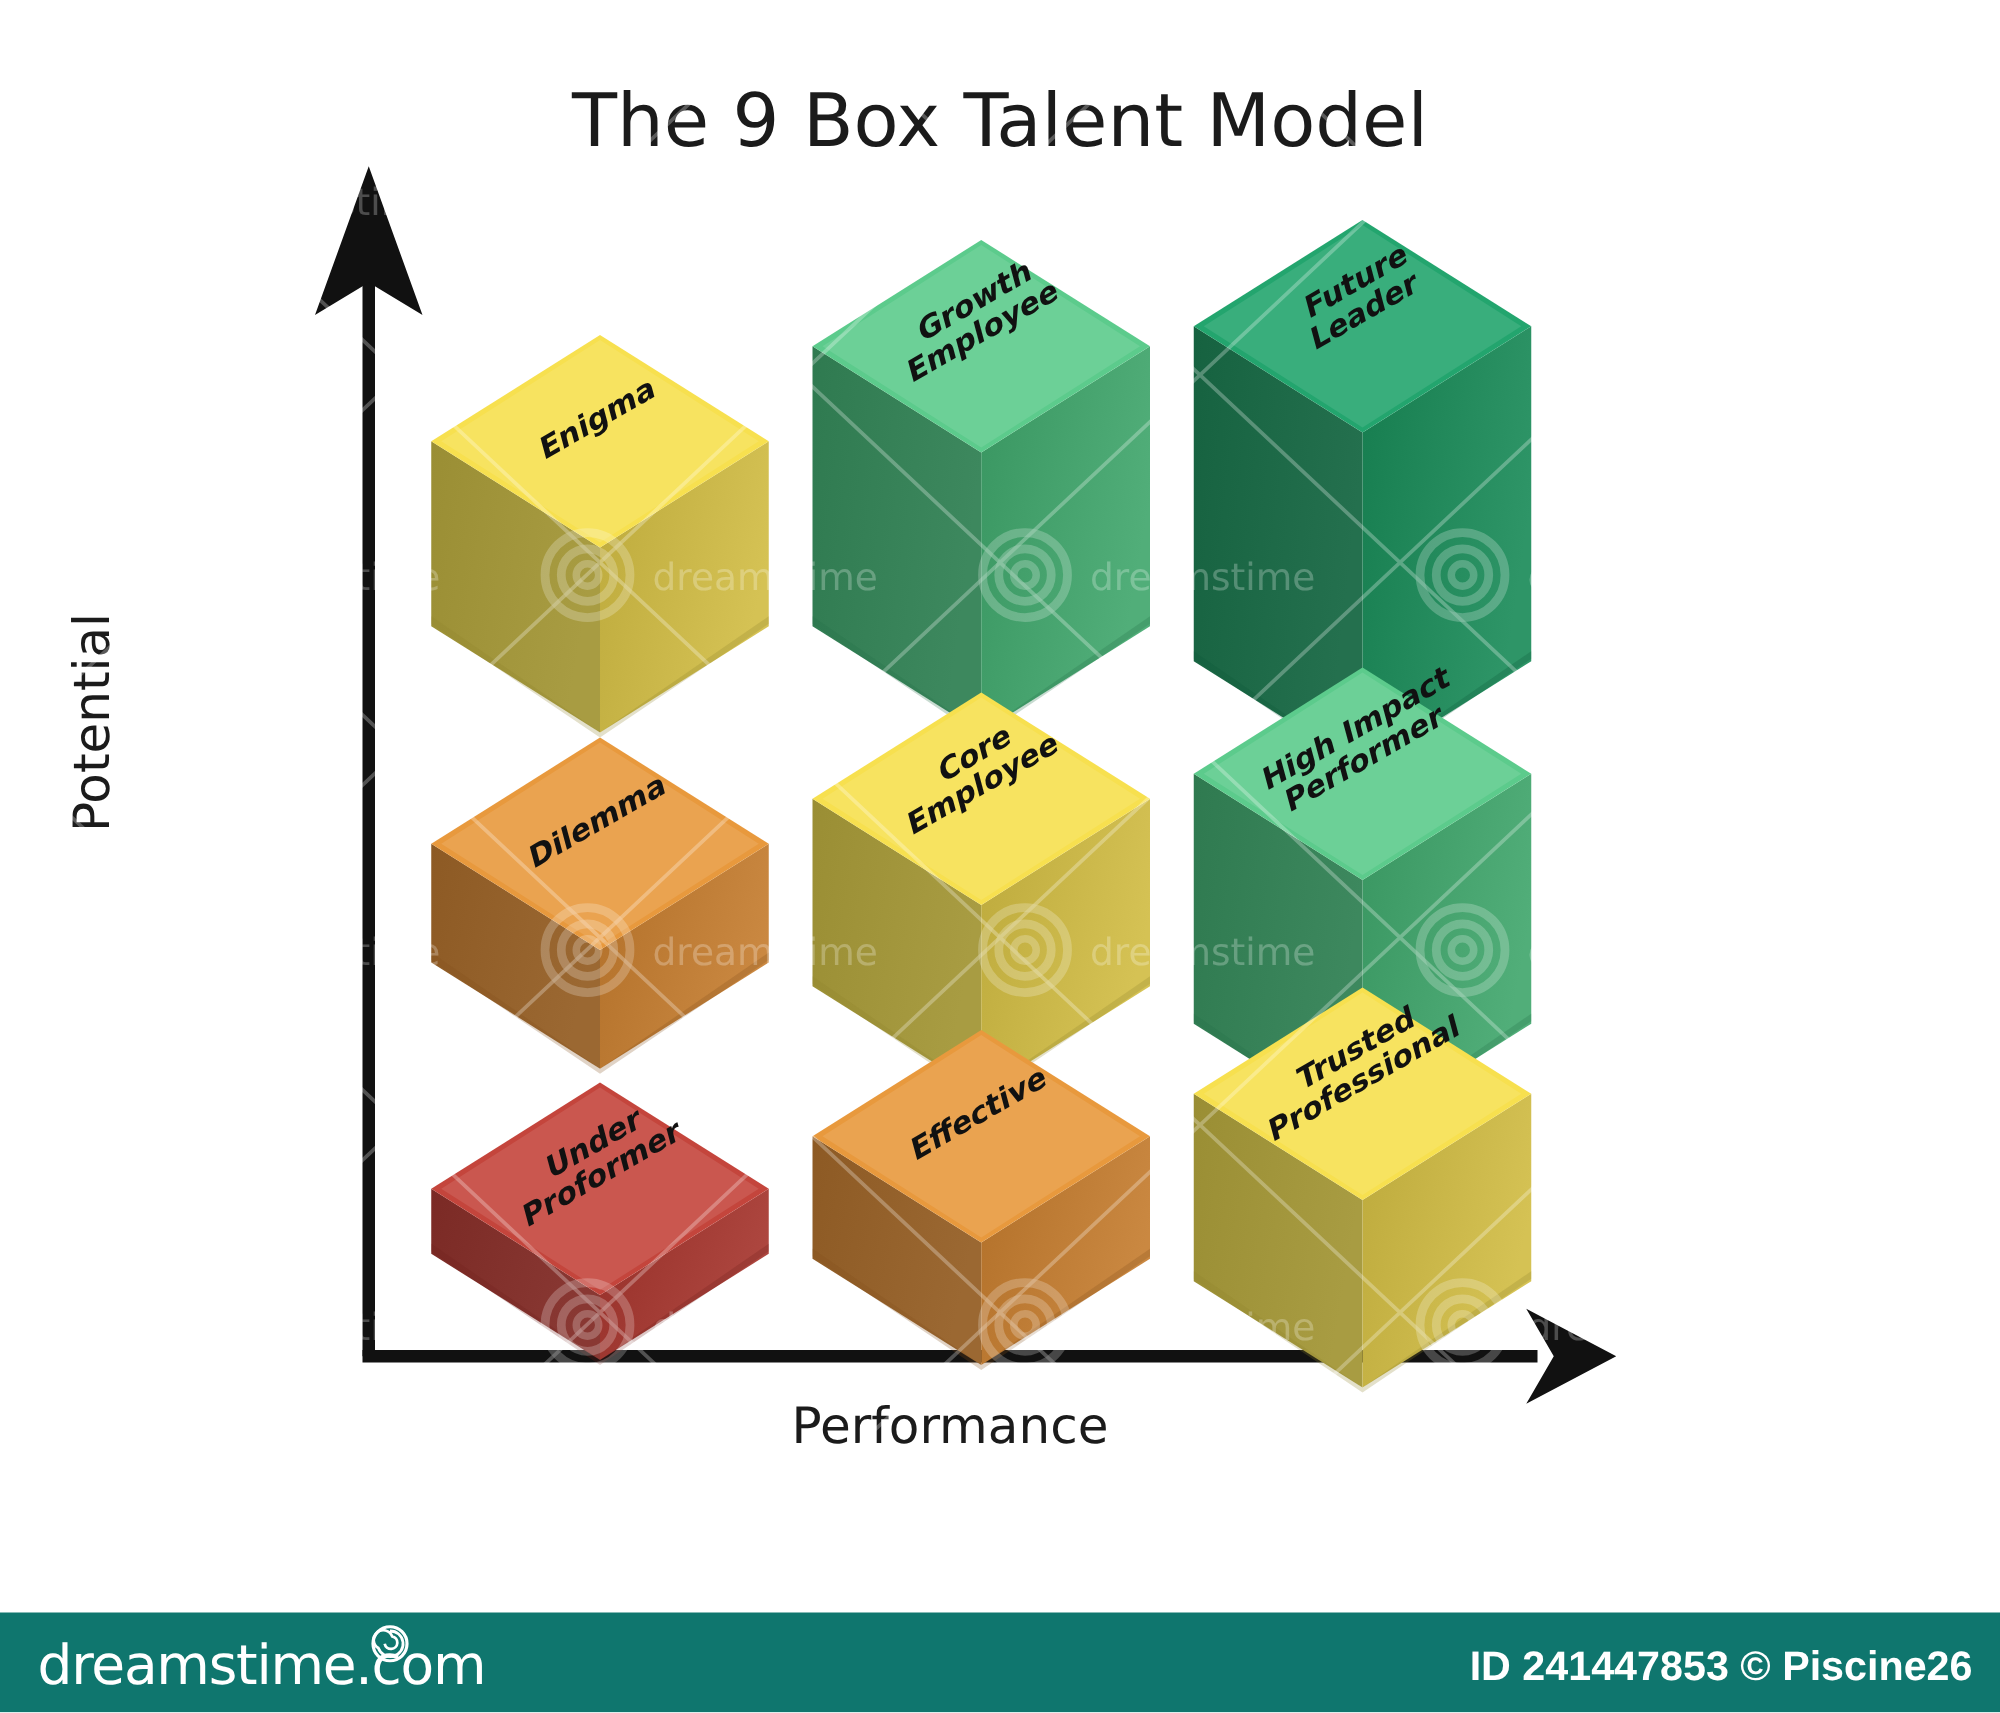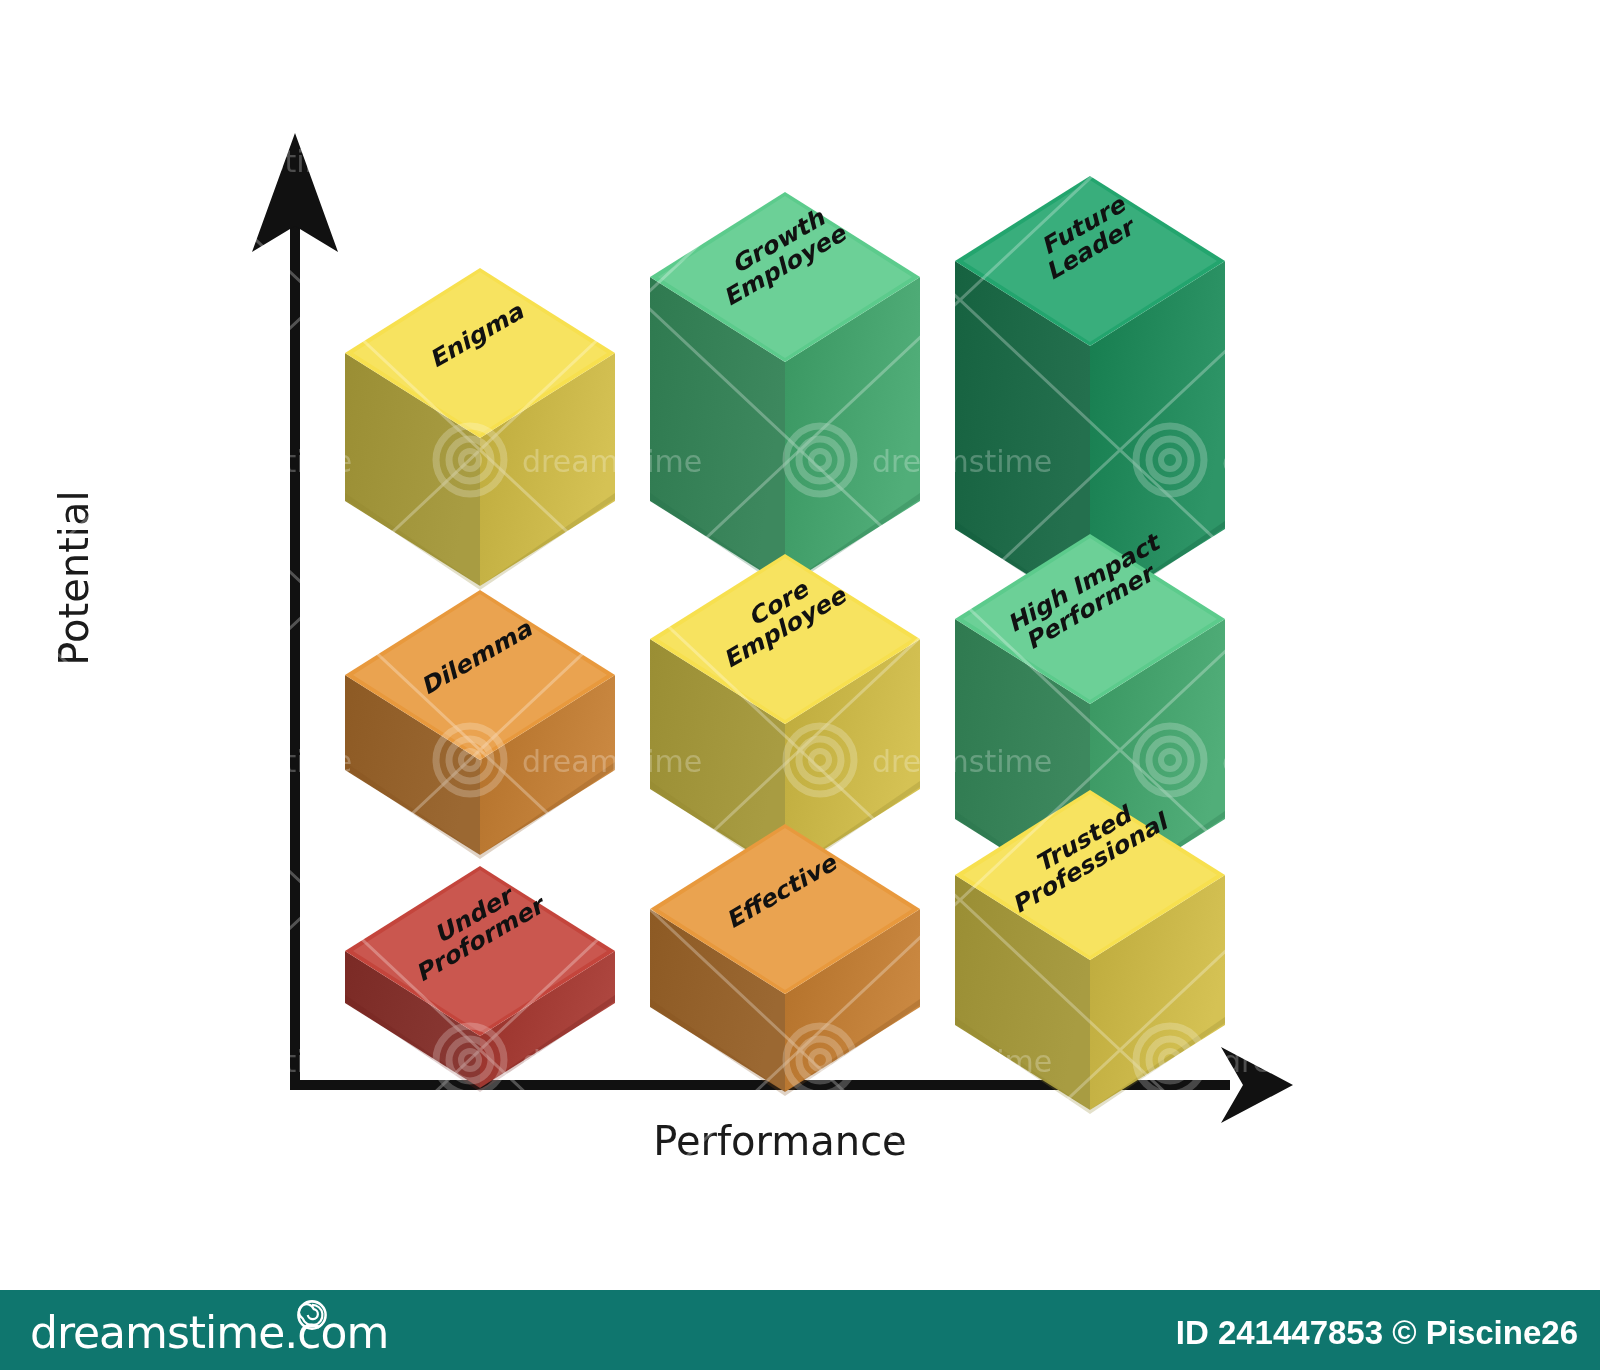--- a/index.html
+++ b/index.html
@@ -24,21 +24,21 @@
   }
 
   
   #axes{position:absolute;left:0;top:0;width:1600px;height:1290px;z-index:5;}
   #ylabel{
     position:absolute;left:-36px;top:555px;width:220px;text-align:center;
     transform:rotate(-90deg);transform-origin:center center;
     font-size:40px;color:#1b1b1b;z-index:10;
   }
   #xlabel{
-    position:absolute;left:530px;top:1118px;width:500px;text-align:center;
+    position:absolute;left:510px;top:1118px;width:500px;text-align:center;
     font-size:40px;color:#1b1b1b;z-index:10;
   }
 
   
   #boxes{position:absolute;left:0;top:0;width:1600px;height:1290px;z-index:20;}
   .isobox{position:absolute;}
   .isobox svg{display:block;overflow:visible;}
   .boxlabel{
     position:absolute;
     color:#111;
@@ -67,20 +67,21 @@
     position:absolute;right:42px;top:24px;
     color:#ffffff;font-size:33px;font-weight:700;
     font-family:"Liberation Sans", sans-serif;
   }
 </style>
 </head>
 <body>
 
 <div id="stage">
 
+  <div id="title">The 9 Box Talent Model</div>
 
   <svg id="axes" viewBox="0 0 1600 1290">
 
     <line x1="295" y1="1085" x2="295" y2="200" stroke="#111" stroke-width="10"></line>
 
     <polygon points="295,133 338,252 295,226 252,252" fill="#111"></polygon>
 
     <line x1="290" y1="1085" x2="1230" y2="1085" stroke="#111" stroke-width="10"></line>
 
     <polygon points="1293,1085 1221,1123 1243,1085 1221,1047" fill="#111"></polygon>

